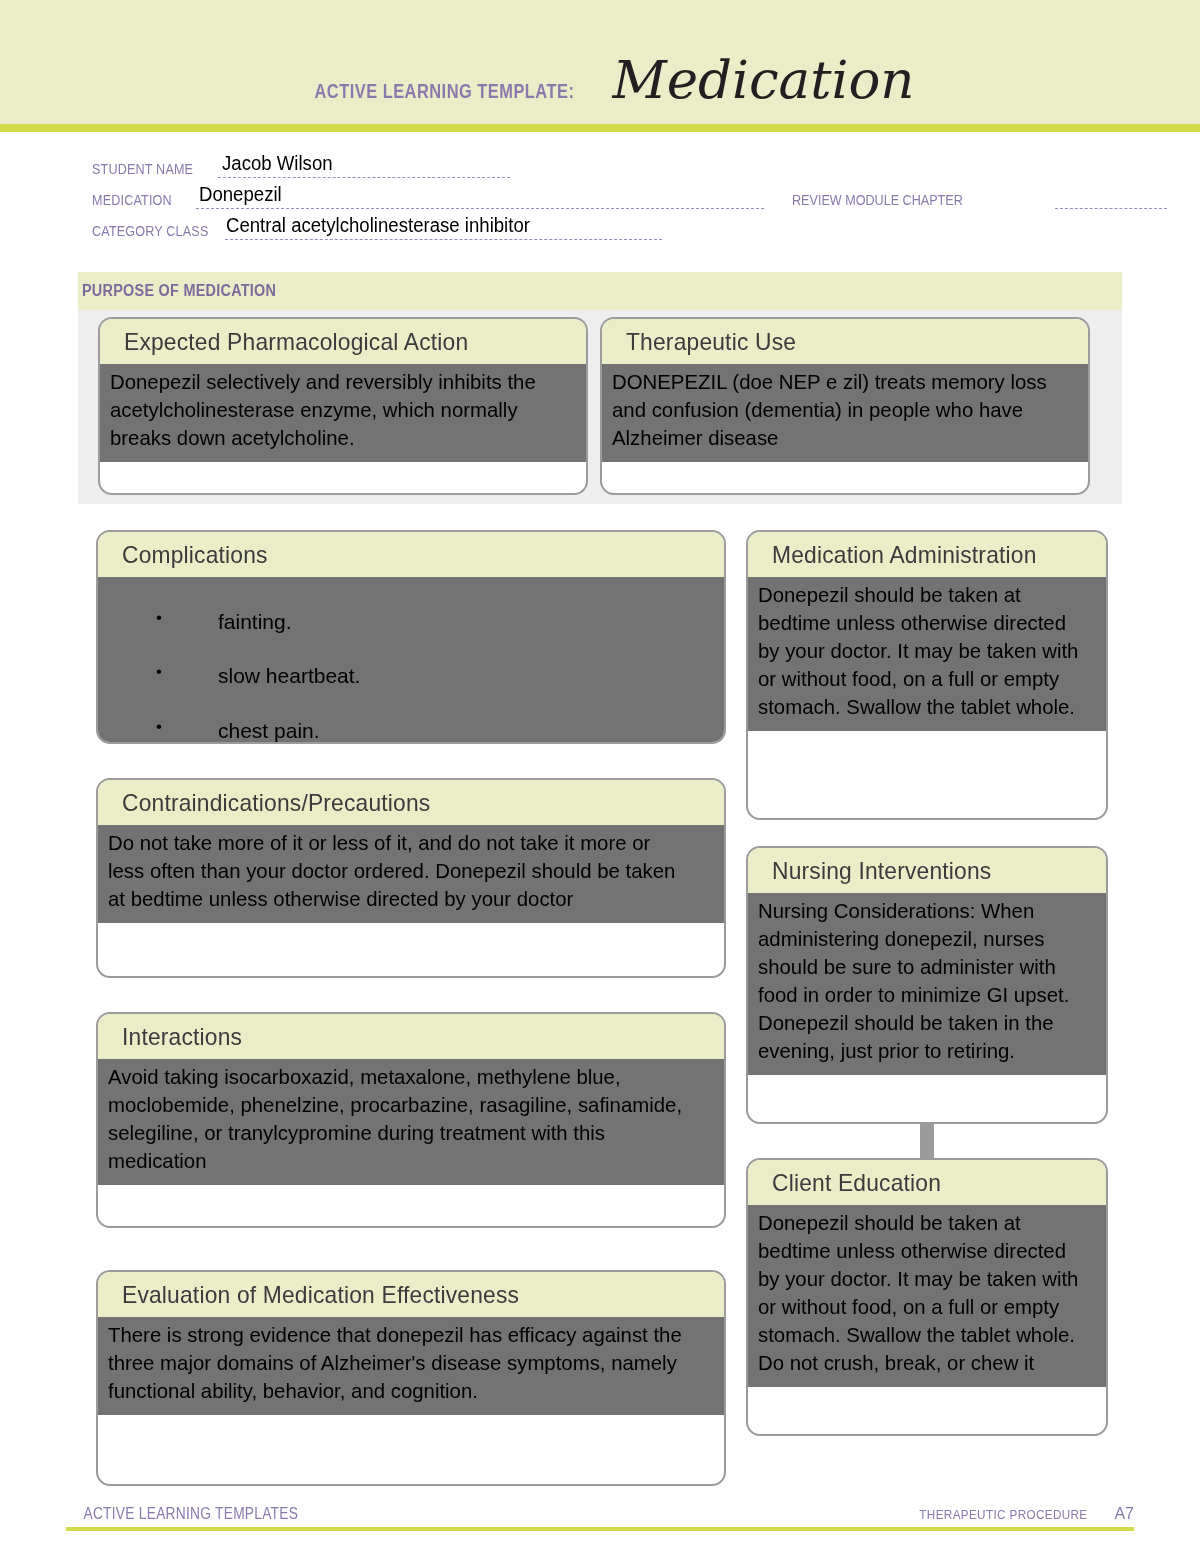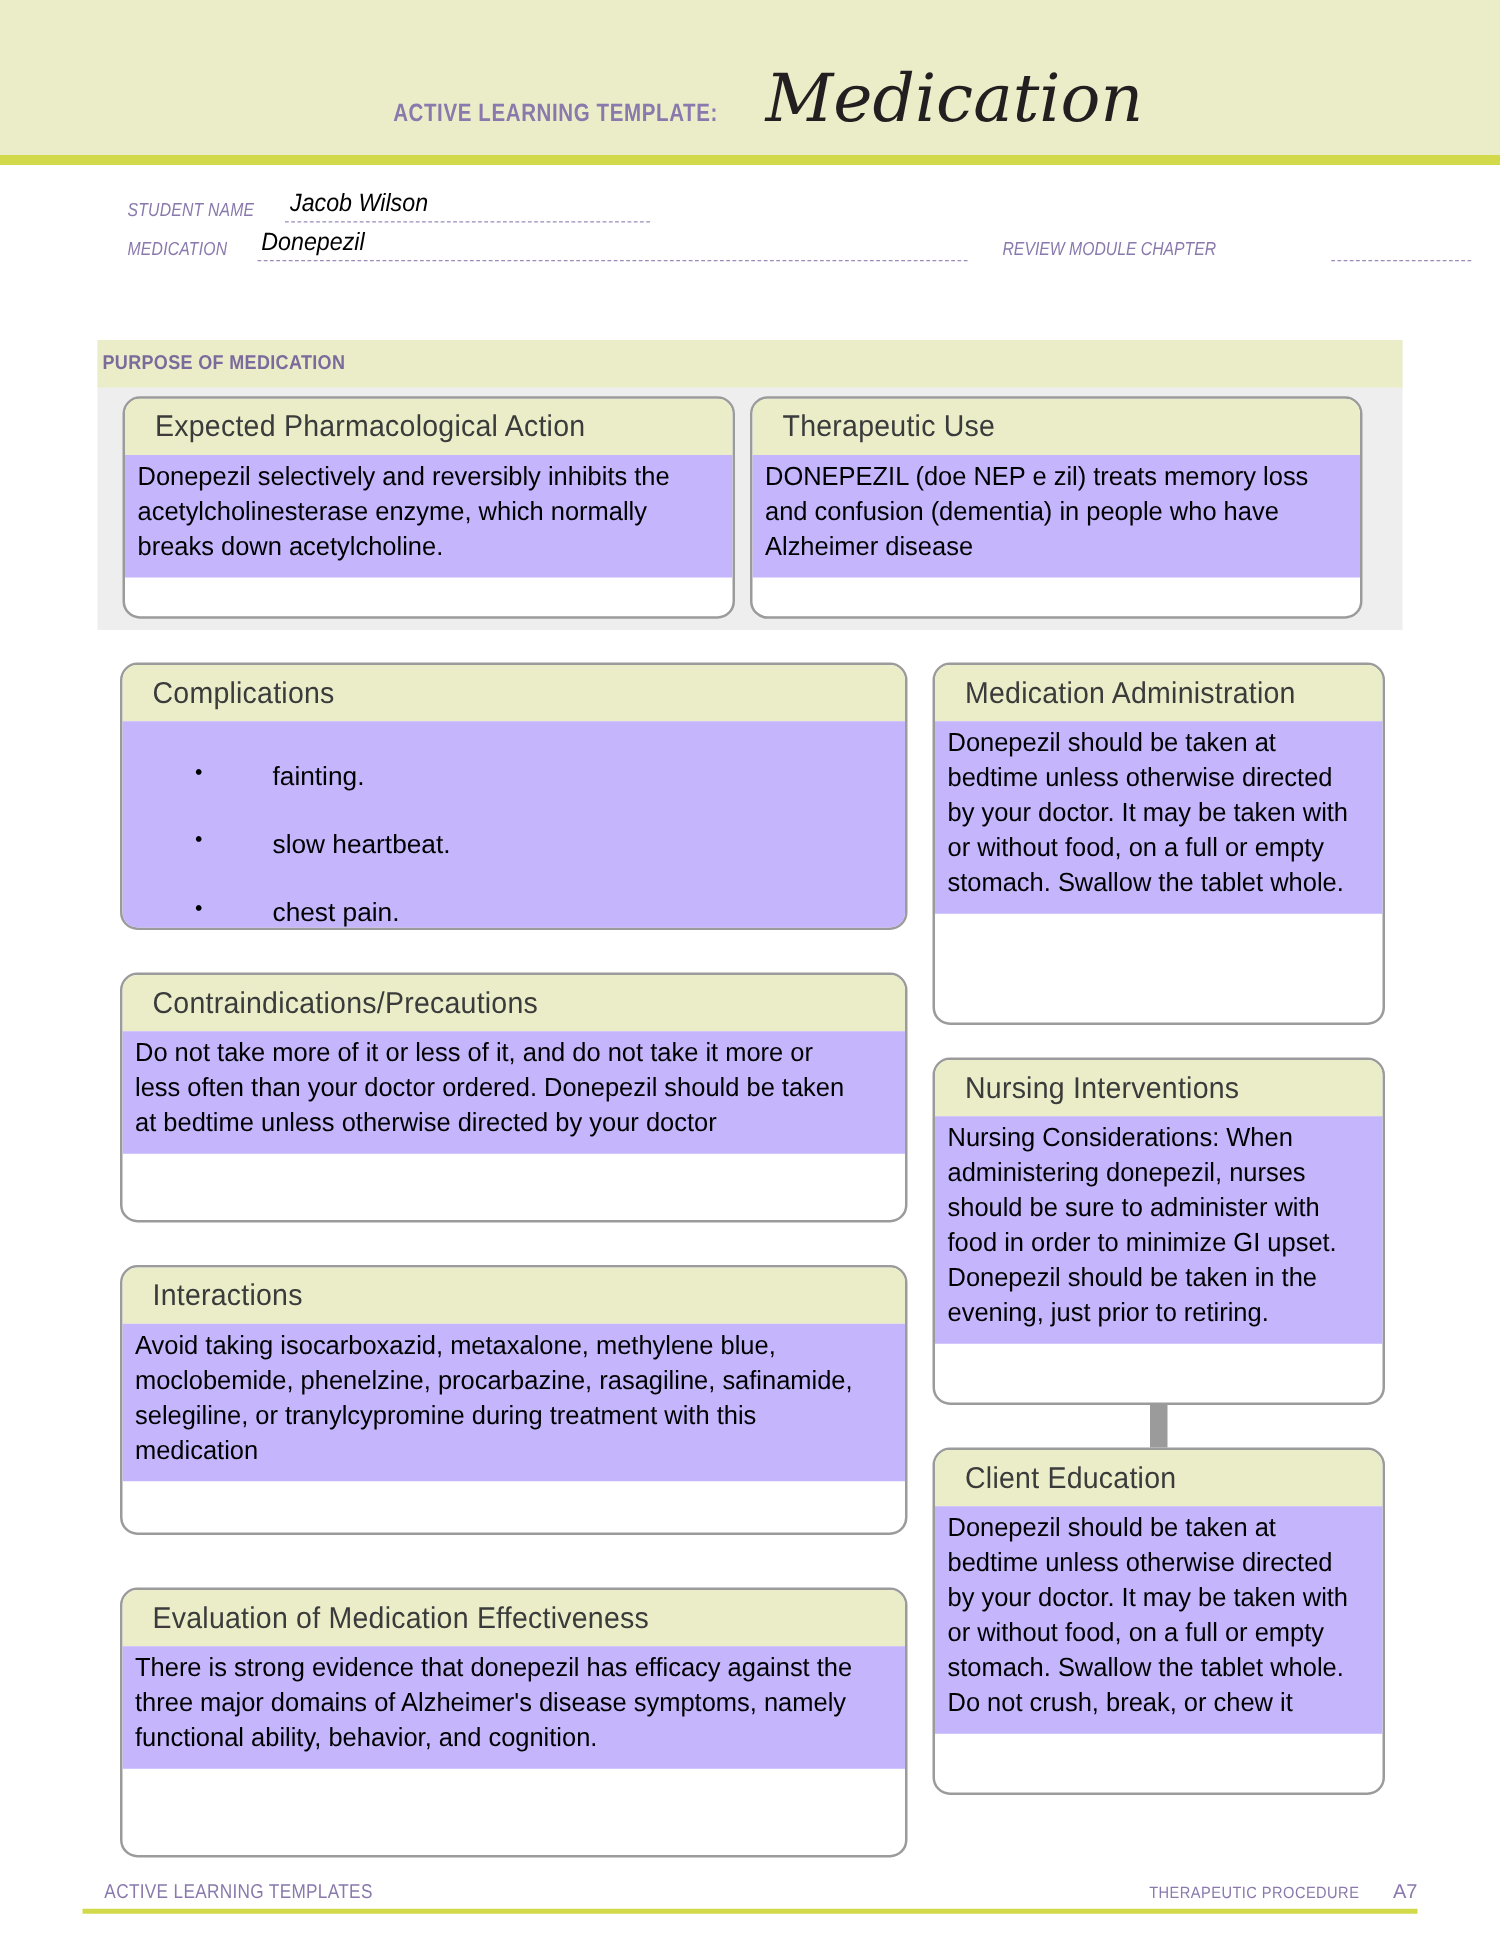--- a/index.html
+++ b/index.html
@@ -60,23 +60,22 @@
     top: 124px; left: 0;
     width: 1200px;
     height: 8px;
     background: #d2da4c;
   }
 
   
   .fields {
     position: absolute;
     top: 150px;
-    left: 102px;
+    left: 92px;
     width: 1004px;
-    font-style: italic;
   }
   .field-row {
     position: relative;
     height: 31px;
   }
   .fld-label {
     position: absolute;
     bottom: 4px;
     font-family: "Liberation Sans Narrow", "Liberation Sans", sans-serif;
     font-size: 15px;
@@ -168,21 +167,21 @@
     font-family: "Liberation Sans Narrow", "Liberation Sans", sans-serif;
     font-size: 24px;
     color: #3b3b3b;
     letter-spacing: 0.2px;
     white-space: nowrap;
     transform: scaleX(0.95);
     transform-origin: left center;
     display: inline-block;
   }
   .card-body {
-    background: #c4b5fd;
+    background: #737373;
     padding: 4px 14px 10px 10px;
   }
   .card-body p {
     font-family: "Liberation Sans Narrow", "Liberation Sans", sans-serif;
     font-size: 21px;
     line-height: 1.33;
     color: #000000;
     transform: scaleX(0.97);
     transform-origin: left top;
   }
@@ -318,20 +317,25 @@
     </div>
 
     <div class="field-row r-med">
       <span class="fld-label">MEDICATION</span>
       <span class="fld-line"></span>
       <span class="fld-val">Donepezil</span>
       <span class="fld-label2">REVIEW MODULE CHAPTER</span>
       <span class="fld-line2"></span>
     </div>
 
+    <div class="field-row r-cat">
+      <span class="fld-label">CATEGORY CLASS</span>
+      <span class="fld-line"></span>
+      <span class="fld-val">Central acetylcholinesterase inhibitor</span>
+    </div>
 
   </div>
 
   <div class="purpose">
     <div class="purpose-head">
       <span class="purpose-head-label">PURPOSE OF MEDICATION</span>
     </div>
     <div class="purpose-boxes">
 
       <div class="card p-card">

